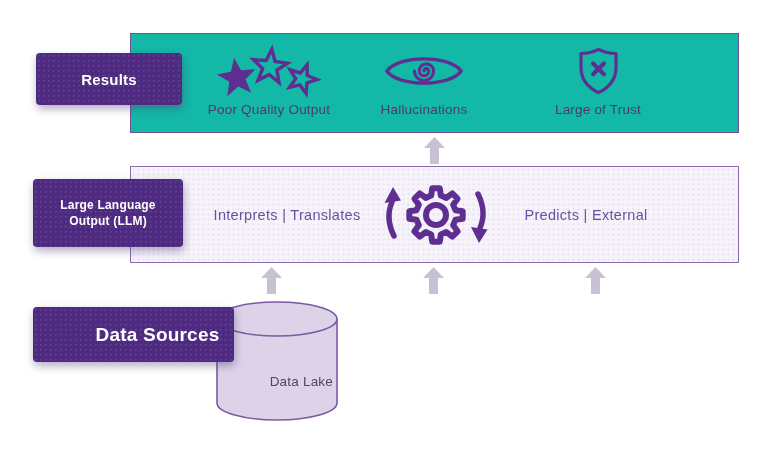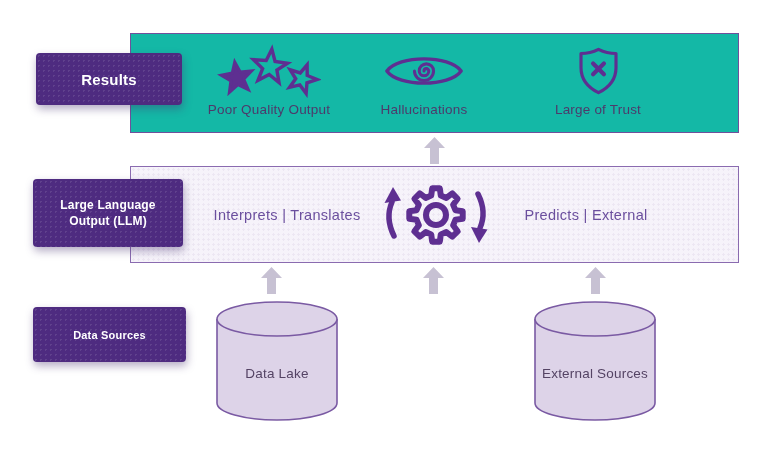--- a/index.html
+++ b/index.html
@@ -31,35 +31,35 @@
   }
   .pill{
     position:absolute;background-color:var(--brand-purple);color:#fff;font-weight:bold;
     border-radius:4px;display:flex;flex-direction:column;align-items:center;justify-content:center;
     text-align:left;box-shadow:1px 4px 8px rgba(70,50,110,.40);
     background-image:radial-gradient(rgba(255,255,255,.10) 1px, transparent 1px);
     background-size:5px 5px;letter-spacing:.2px;z-index:3;
   }
   .pill-results{left:36px;top:53px;width:146px;height:52px;font-size:15px;}
   .pill-llm{left:33px;top:179px;width:150px;height:68px;font-size:12px;line-height:1.35;}
-  .pill-sources{left:33px;top:307px;width:153px;height:55px;font-size:11px;}
+  .pill-sources{left:33px;top:307px;width:153px;height:55px;font-size:19px;padding-left:48px;}
   .result-item{position:absolute;top:10px;width:180px;transform:translateX(-50%);text-align:center;}
   .icon-box{height:54px;display:flex;align-items:center;justify-content:center;}
   .caption{margin-top:4px;font-size:13.5px;color:var(--caption-purple);letter-spacing:.2px;}
   .llm-text{
     position:absolute;top:48px;transform:translate(-50%,-50%);
     font-size:14.5px;color:var(--llm-text-purple);letter-spacing:.3px;white-space:nowrap;
   }
   .gear-group{position:absolute;left:247px;top:15px;}
   .flow-arrow{position:absolute;width:21px;height:27px;}
   .flow-arrow polygon{fill:var(--flow-arrow-gray);}
   .cylinder{position:absolute;width:124px;height:124px;}
   .cylinder-label{
-    position:absolute;left:50%;transform:translateX(-50%);top:66px;width:112px;
-    text-align:center;font-size:13.5px;color:var(--cylinder-text);line-height:1.35;letter-spacing:.2px;
+    position:absolute;left:50%;transform:translateX(-50%);top:74px;width:112px;
+    text-align:right;font-size:13.5px;color:var(--cylinder-text);line-height:1.35;letter-spacing:.2px;
   }
   .stroke-icon{stroke:var(--icon-purple);fill:none;}
   .fill-icon{fill:var(--icon-purple);}
 </style>
 </head>
 <body>
 
 <div class="canvas">
 
   <div class="frame results-frame">
@@ -147,21 +147,14 @@
 
   <div class="cylinder" style="left:215px;top:299px">
     <svg width="124" height="124" viewBox="0 0 124 124">
       <path d="M2 20 V104 A60 17 0 0 0 122 104 V20" fill="var(--cylinder-fill)" stroke="var(--cylinder-stroke)" stroke-width="1.6"></path>
       <ellipse cx="62" cy="20" rx="60" ry="17" fill="var(--cylinder-fill)" stroke="var(--cylinder-stroke)" stroke-width="1.6"></ellipse>
     </svg>
     <div class="cylinder-label">Data Lake</div>
   </div>
 
 
-  <div class="cylinder" style="left:533px;top:299px">
-    <svg width="124" height="124" viewBox="0 0 124 124">
-      <path d="M2 20 V104 A60 17 0 0 0 122 104 V20" fill="var(--cylinder-fill)" stroke="var(--cylinder-stroke)" stroke-width="1.6"></path>
-      <ellipse cx="62" cy="20" rx="60" ry="17" fill="var(--cylinder-fill)" stroke="var(--cylinder-stroke)" stroke-width="1.6"></ellipse>
-    </svg>
-    <div class="cylinder-label">External Sources</div>
-  </div>
 
 </div>
 
 </body></html>

